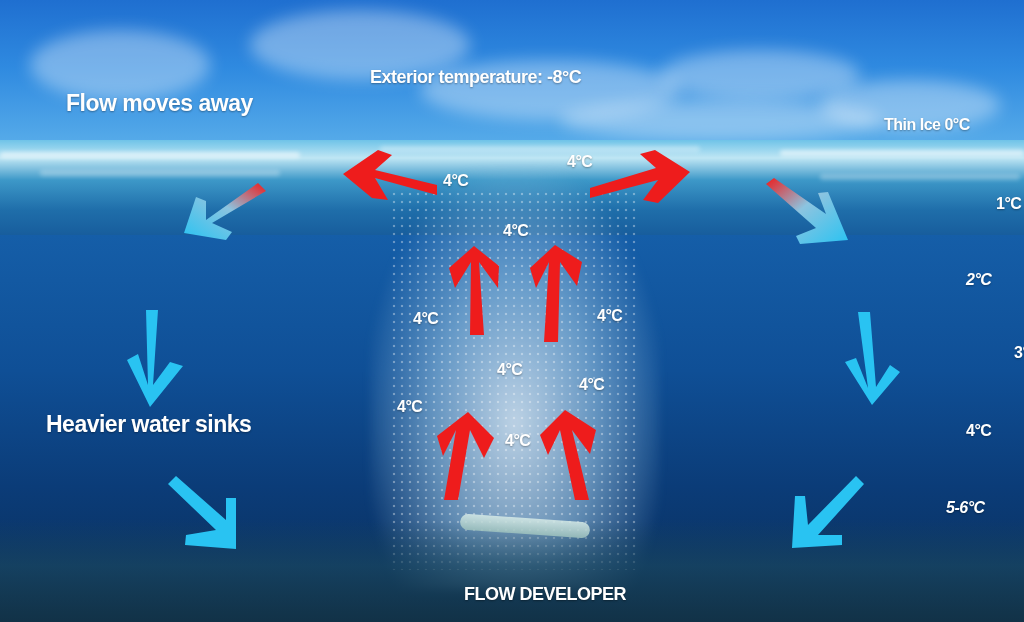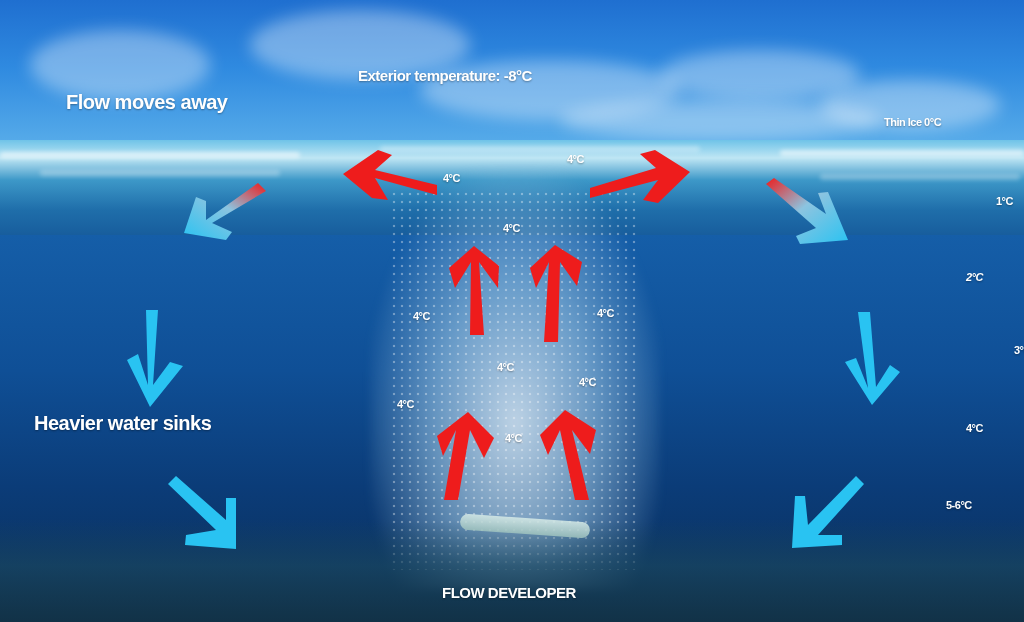--- a/index.html
+++ b/index.html
@@ -18,23 +18,23 @@
     filter:blur(4px); }
   .bubble-dots { position:absolute; left:390px; top:190px; width:250px; height:380px; opacity:0.35;
     background-image: radial-gradient(circle, #fff 1.3px, transparent 1.6px);
     background-size: 8px 8px; filter:blur(0.6px); }
   .seabed { position:absolute; left:0; top:520px; width:1024px; height:102px;
     background: linear-gradient(180deg, rgba(20,70,100,0) 0%, rgba(25,70,95,0.7) 45%, rgba(18,50,70,0.95) 100%); }
   .pipe { position:absolute; left:460px; top:518px; width:130px; height:16px; border-radius:8px;
     background: linear-gradient(180deg,#d8ece8,#9fc3be); transform: rotate(4deg); opacity:0.85; }
   .label { position:absolute; color:#ffffff; font-weight:bold; line-height:1.02;
     text-shadow: 0 1px 2px rgba(0,0,0,0.35); letter-spacing:-0.5px; white-space:nowrap; }
-  .big { font-size:20px; }
-  .mid { font-size:15px; }
-  .temp { font-size:11px; }
+  .big { font-size:23px; }
+  .mid { font-size:18px;margin-left:12px; }
+  .temp { font-size:16px; }
   svg.arrows { position:absolute; left:0; top:0; }
 </style>
 </head>
 <body>
 
 <div class="scene">
   <div class="sky">
     <div class="cloud" style="left:250px;top:10px;width:220px;height:70px;"></div>
     <div class="cloud" style="left:420px;top:60px;width:260px;height:60px;"></div>
     <div class="cloud" style="left:660px;top:50px;width:200px;height:50px;"></div>
@@ -93,32 +93,32 @@
       <polygon points="856,476 864,484 818,535 842,535 842,545 792,548 795,496 805,496 808,525"></polygon>
     </g>
   </svg>
 
   <div class="label mid" style="left:358px;top:68px;">Exterior temperature: -8°C</div>
 
   <div class="label big" style="left:66px;top:92px;">
     <div>Flow moves away</div>
   </div>
 
-  <div class="label big" style="left:34px;top:413px;">
+  <div class="label big" style="left:46px;top:413px;">
     <div>Heavier water sinks</div>
   </div>
 
-  <div class="label mid" style="left:442px;top:585px;text-align:center;">FLOW DEVELOPER</div>
+  <div class="label mid" style="left:452px;top:585px;text-align:center;">FLOW DEVELOPER</div>
 
   <div class="label temp" style="left:884px;top:117px;">Thin Ice 0°C</div>
   <div class="label temp" style="left:996px;top:196px;">1°C</div>
   <div class="label temp" style="left:966px;top:272px;font-style:italic;">2°C</div>
   <div class="label temp" style="left:1014px;top:345px;">3°C</div>
   <div class="label temp" style="left:966px;top:423px;">4°C</div>
-  <div class="label temp" style="left:946px;top:500px;">5-6°C</div>
+  <div class="label temp" style="left:946px;top:500px;font-style:italic;">5-6°C</div>
 
   <div class="label temp" style="left:443px;top:173px;">4°C</div>
   <div class="label temp" style="left:567px;top:154px;">4°C</div>
   <div class="label temp" style="left:503px;top:223px;">4°C</div>
   <div class="label temp" style="left:413px;top:311px;">4°C</div>
   <div class="label temp" style="left:597px;top:308px;">4°C</div>
   <div class="label temp" style="left:497px;top:362px;">4°C</div>
   <div class="label temp" style="left:579px;top:377px;">4°C</div>
   <div class="label temp" style="left:397px;top:399px;">4°C</div>
   <div class="label temp" style="left:505px;top:433px;">4°C</div>

